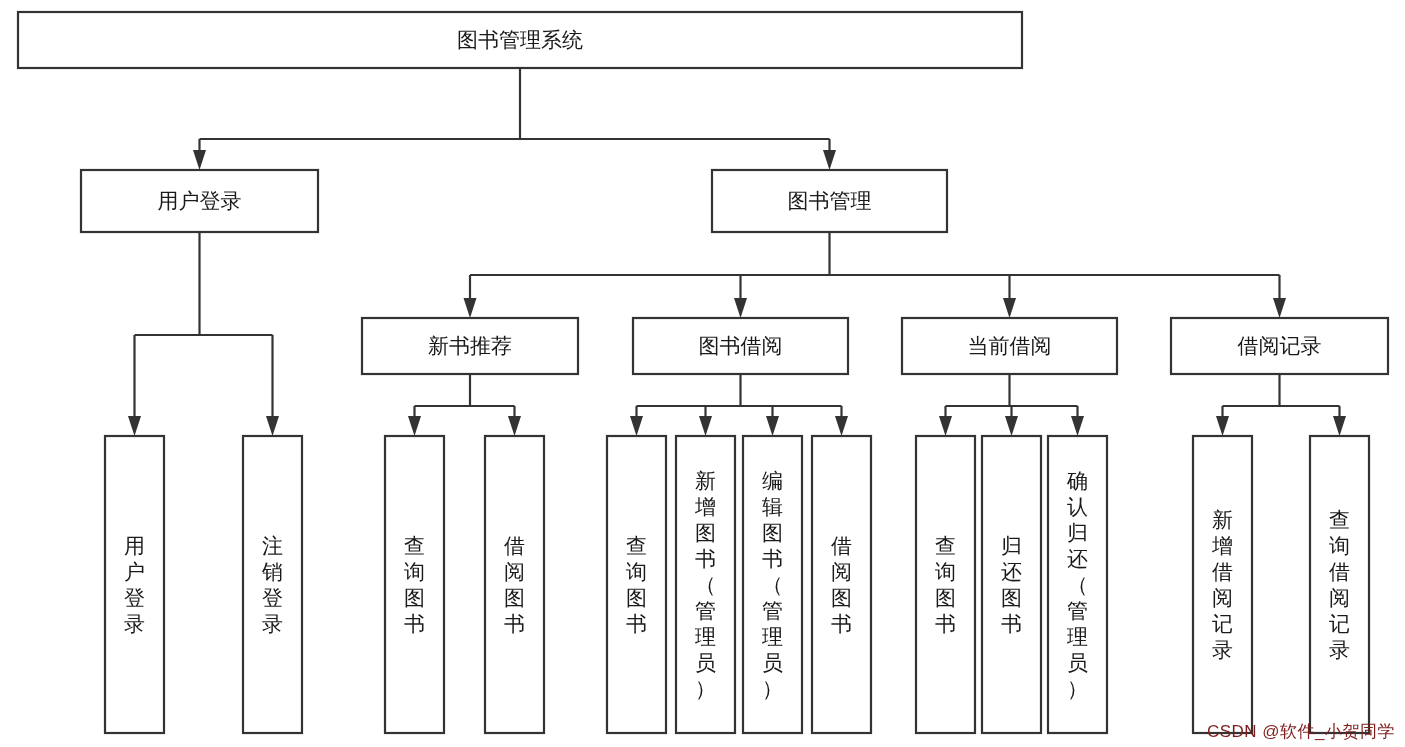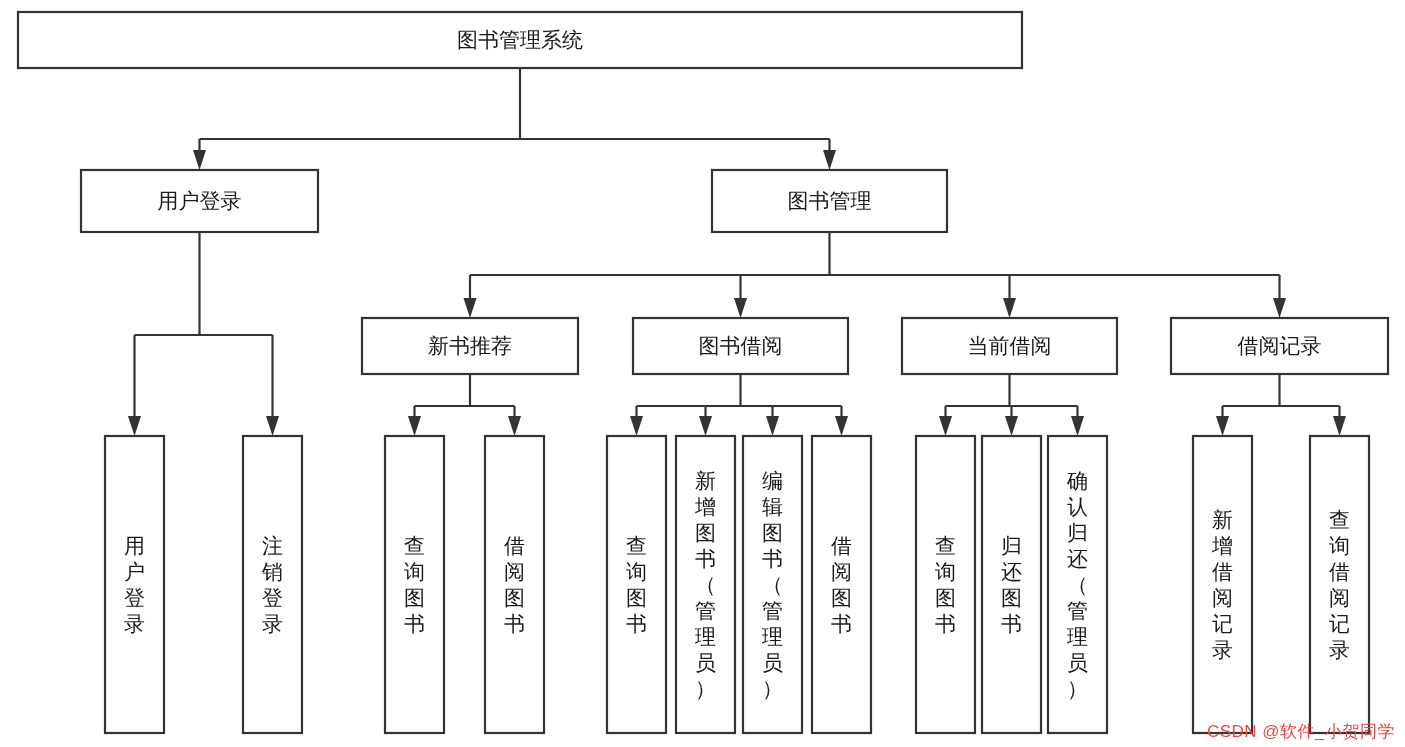--- a/index.html
+++ b/index.html
@@ -52,21 +52,21 @@
     font-size: 21px;
     fill: #1a1a1a;
     text-anchor: middle;
   }
   .watermark {
     position: absolute;
     right: 10px;
     bottom: 4px;
     font-family: "Liberation Sans", "DejaVu Sans", sans-serif;
     font-size: 17px;
-    color: #ef4444;
+    color: #7f1d1d;
     white-space: nowrap;
     letter-spacing: 0.5px;
   }
 </style>
 </head>
 <body>
 
 <div id="diagram-root">
   <svg id="tree-svg" viewBox="0 0 1405 747" xmlns="http://www.w3.org/2000/svg">
     <g id="edges-layer">

